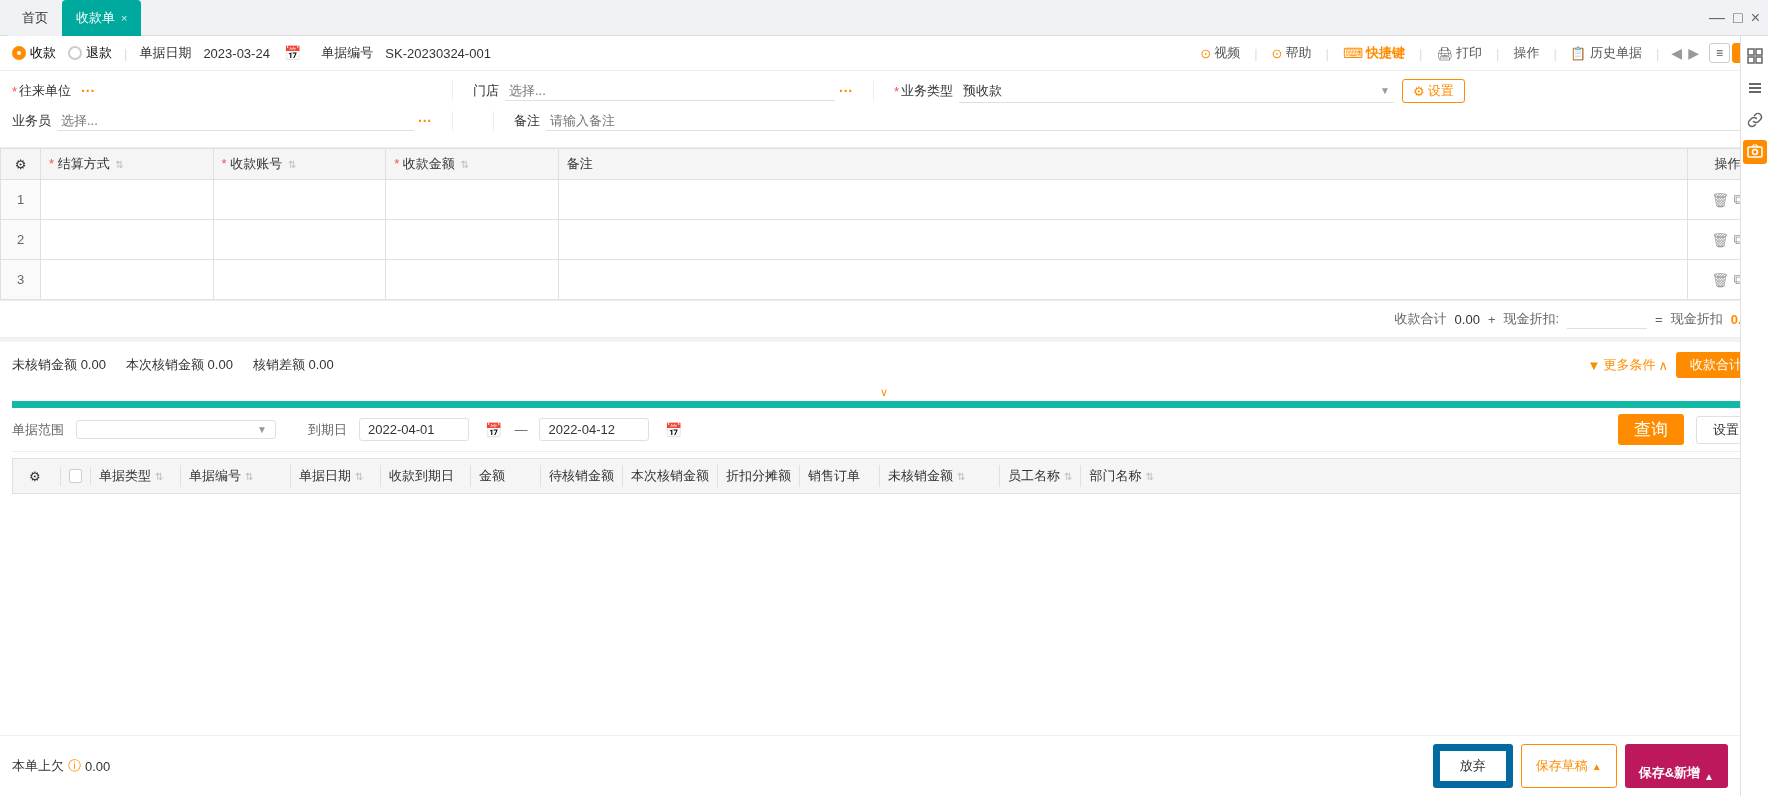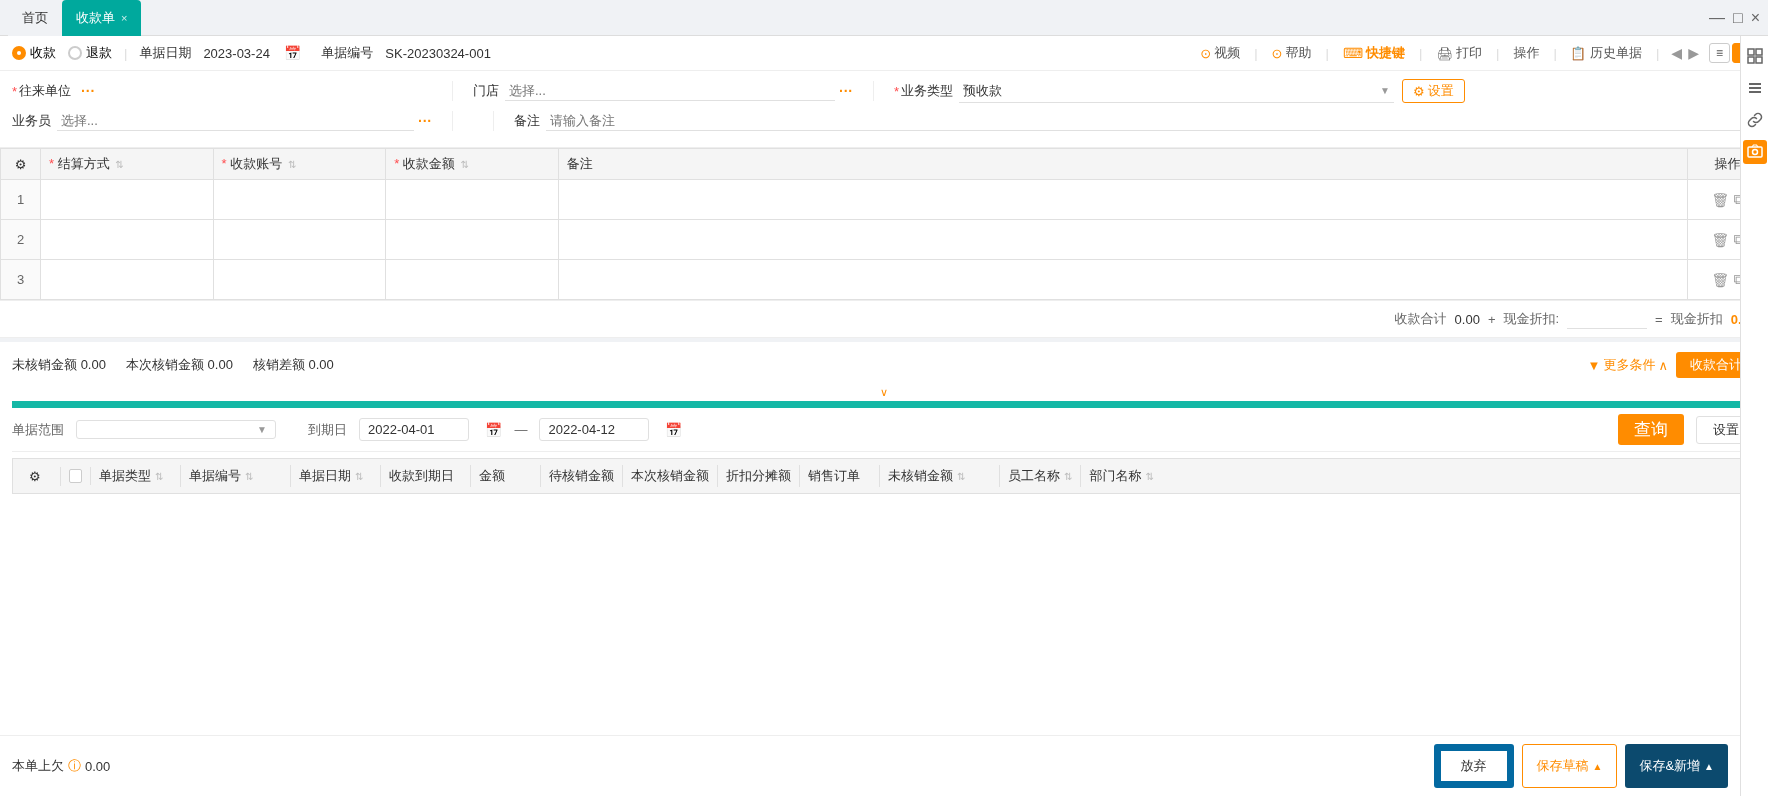--- a/index.html
+++ b/index.html
@@ -233,23 +233,23 @@
     .btn-abandon {
       background: #fff; color: #333; border: 7px solid #0369a1;
       padding: 6px 20px; border-radius: 3px; cursor: pointer; font-size: 13px;
     }
     .btn-save-draft {
       background: #fff; color: #ff8c00; border: 1px solid #ff8c00;
       padding: 6px 14px; border-radius: 3px; cursor: pointer; font-size: 13px;
       display: flex; align-items: center; gap: 4px;
     }
     .btn-save-new {
-      background: #0c4a6e; color: #fff; border: none;
+      background: #be185d; color: #fff; border: none;
       padding: 6px 14px; border-radius: 3px; cursor: pointer; font-size: 13px;
-      display: flex; align-items: center; gap: 4px;
+      display: flex; align-items: flex-end; gap: 4px; font-weight: bold;
     }
     .btn-arrow { font-size: 10px; }
 
     
     .right-panel {
       position: fixed; right: 0; top: 36px;
       width: 28px; background: #fff;
       border-left: 1px solid #e0e0e0;
       display: flex; flex-direction: column; align-items: center;
       padding: 8px 0; gap: 8px;

